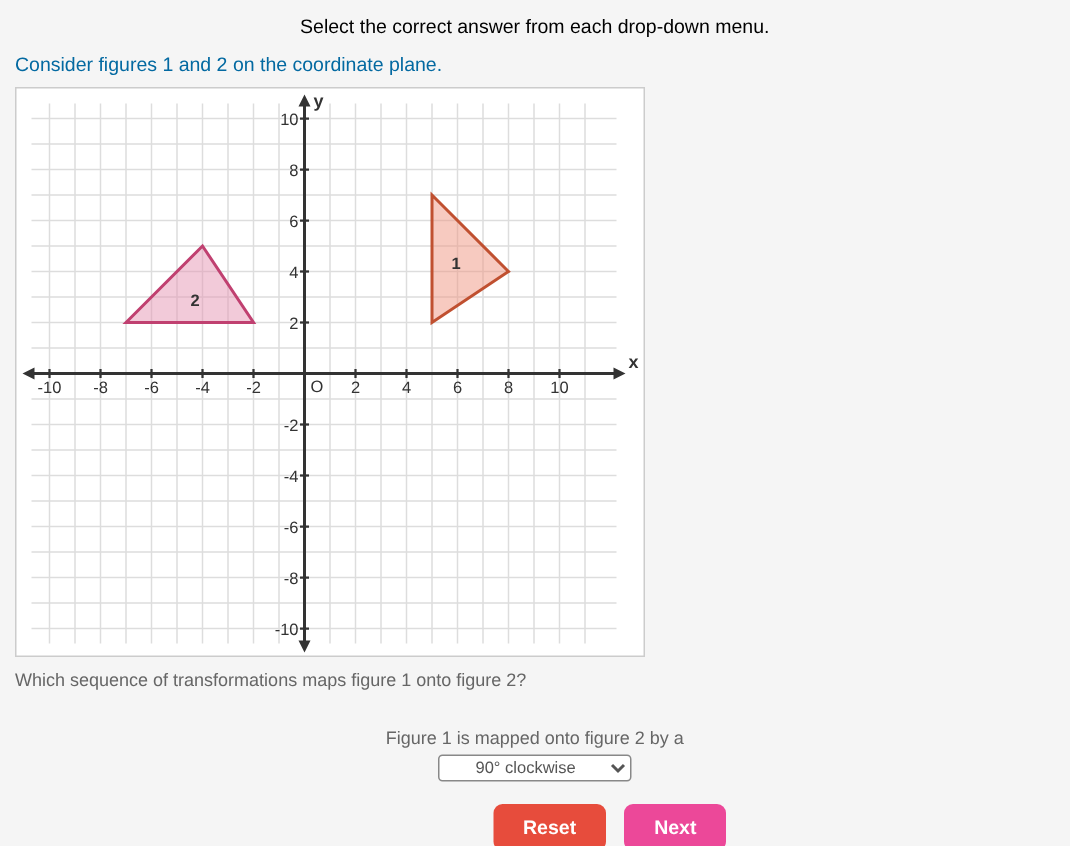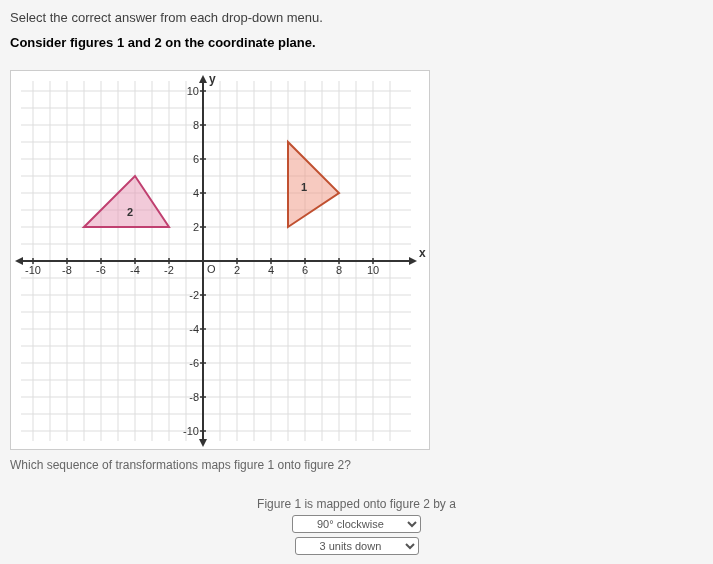--- a/index.html
+++ b/index.html
@@ -1,18 +1,18 @@
 <!DOCTYPE html>
 <html><head>
   <meta charset="utf-8">
   <style>
     * { margin: 0; padding: 0; box-sizing: border-box; }
     body { width: 713px; height: 564px; font-family: Arial, sans-serif; background: #f5f5f5; padding: 10px; color: #555; }
-    .instruction { font-size: 13px; margin-bottom: 10px; color: #404040; }
-    .subtitle { font-size: 13px; margin-bottom: 20px; color: #000000; font-weight: bold; }
+    .instruction { font-size: 13px; margin-bottom: 10px; color: #000000; text-align: center; }
+    .subtitle { font-size: 13px; margin-bottom: 8px; color: #0369a1; }
     .graph-container { position: relative; width: 420px; height: 380px; background: #fff; border: 1px solid #ccc; margin-bottom: 8px; }
     svg { display: block; }
     .question { font-size: 12px; color: #666; margin-bottom: 25px; }
     .answer-row { font-size: 12px; color: #666; display: flex; align-items: center; gap: 4px; flex-wrap: wrap; margin-bottom: 15px; flex-direction: column; }
     select { font-size: 11px; padding: 1px 20px; border: 1px solid #888; border-radius: 3px; background: #fff; color: #555; }
     .button-row { display: flex; gap: 12px; justify-content: center; margin-left: 100px; }
     .btn { border: none; border-radius: 6px; padding: 8px 20px; font-size: 13px; font-weight: bold; color: white; cursor: pointer; }
     .btn-reset { background: #e74c3c; }
     .btn-next { background: #ec4899; }
   </style>
@@ -138,21 +138,18 @@
   </svg>
 </div>
 
 <div class="question">Which sequence of transformations maps figure 1 onto figure 2?</div>
 
 <div class="answer-row">
   <span>Figure 1 is mapped onto figure 2 by a</span>
   <select>
     <option>90° clockwise</option>
   </select>
-  <select>
-    <option>3 units down</option>
-  </select>
 </div>
 
 <div class="button-row">
   <button class="btn btn-reset">Reset</button>
   <button class="btn btn-next">Next</button>
 </div>
 
 </body></html>

